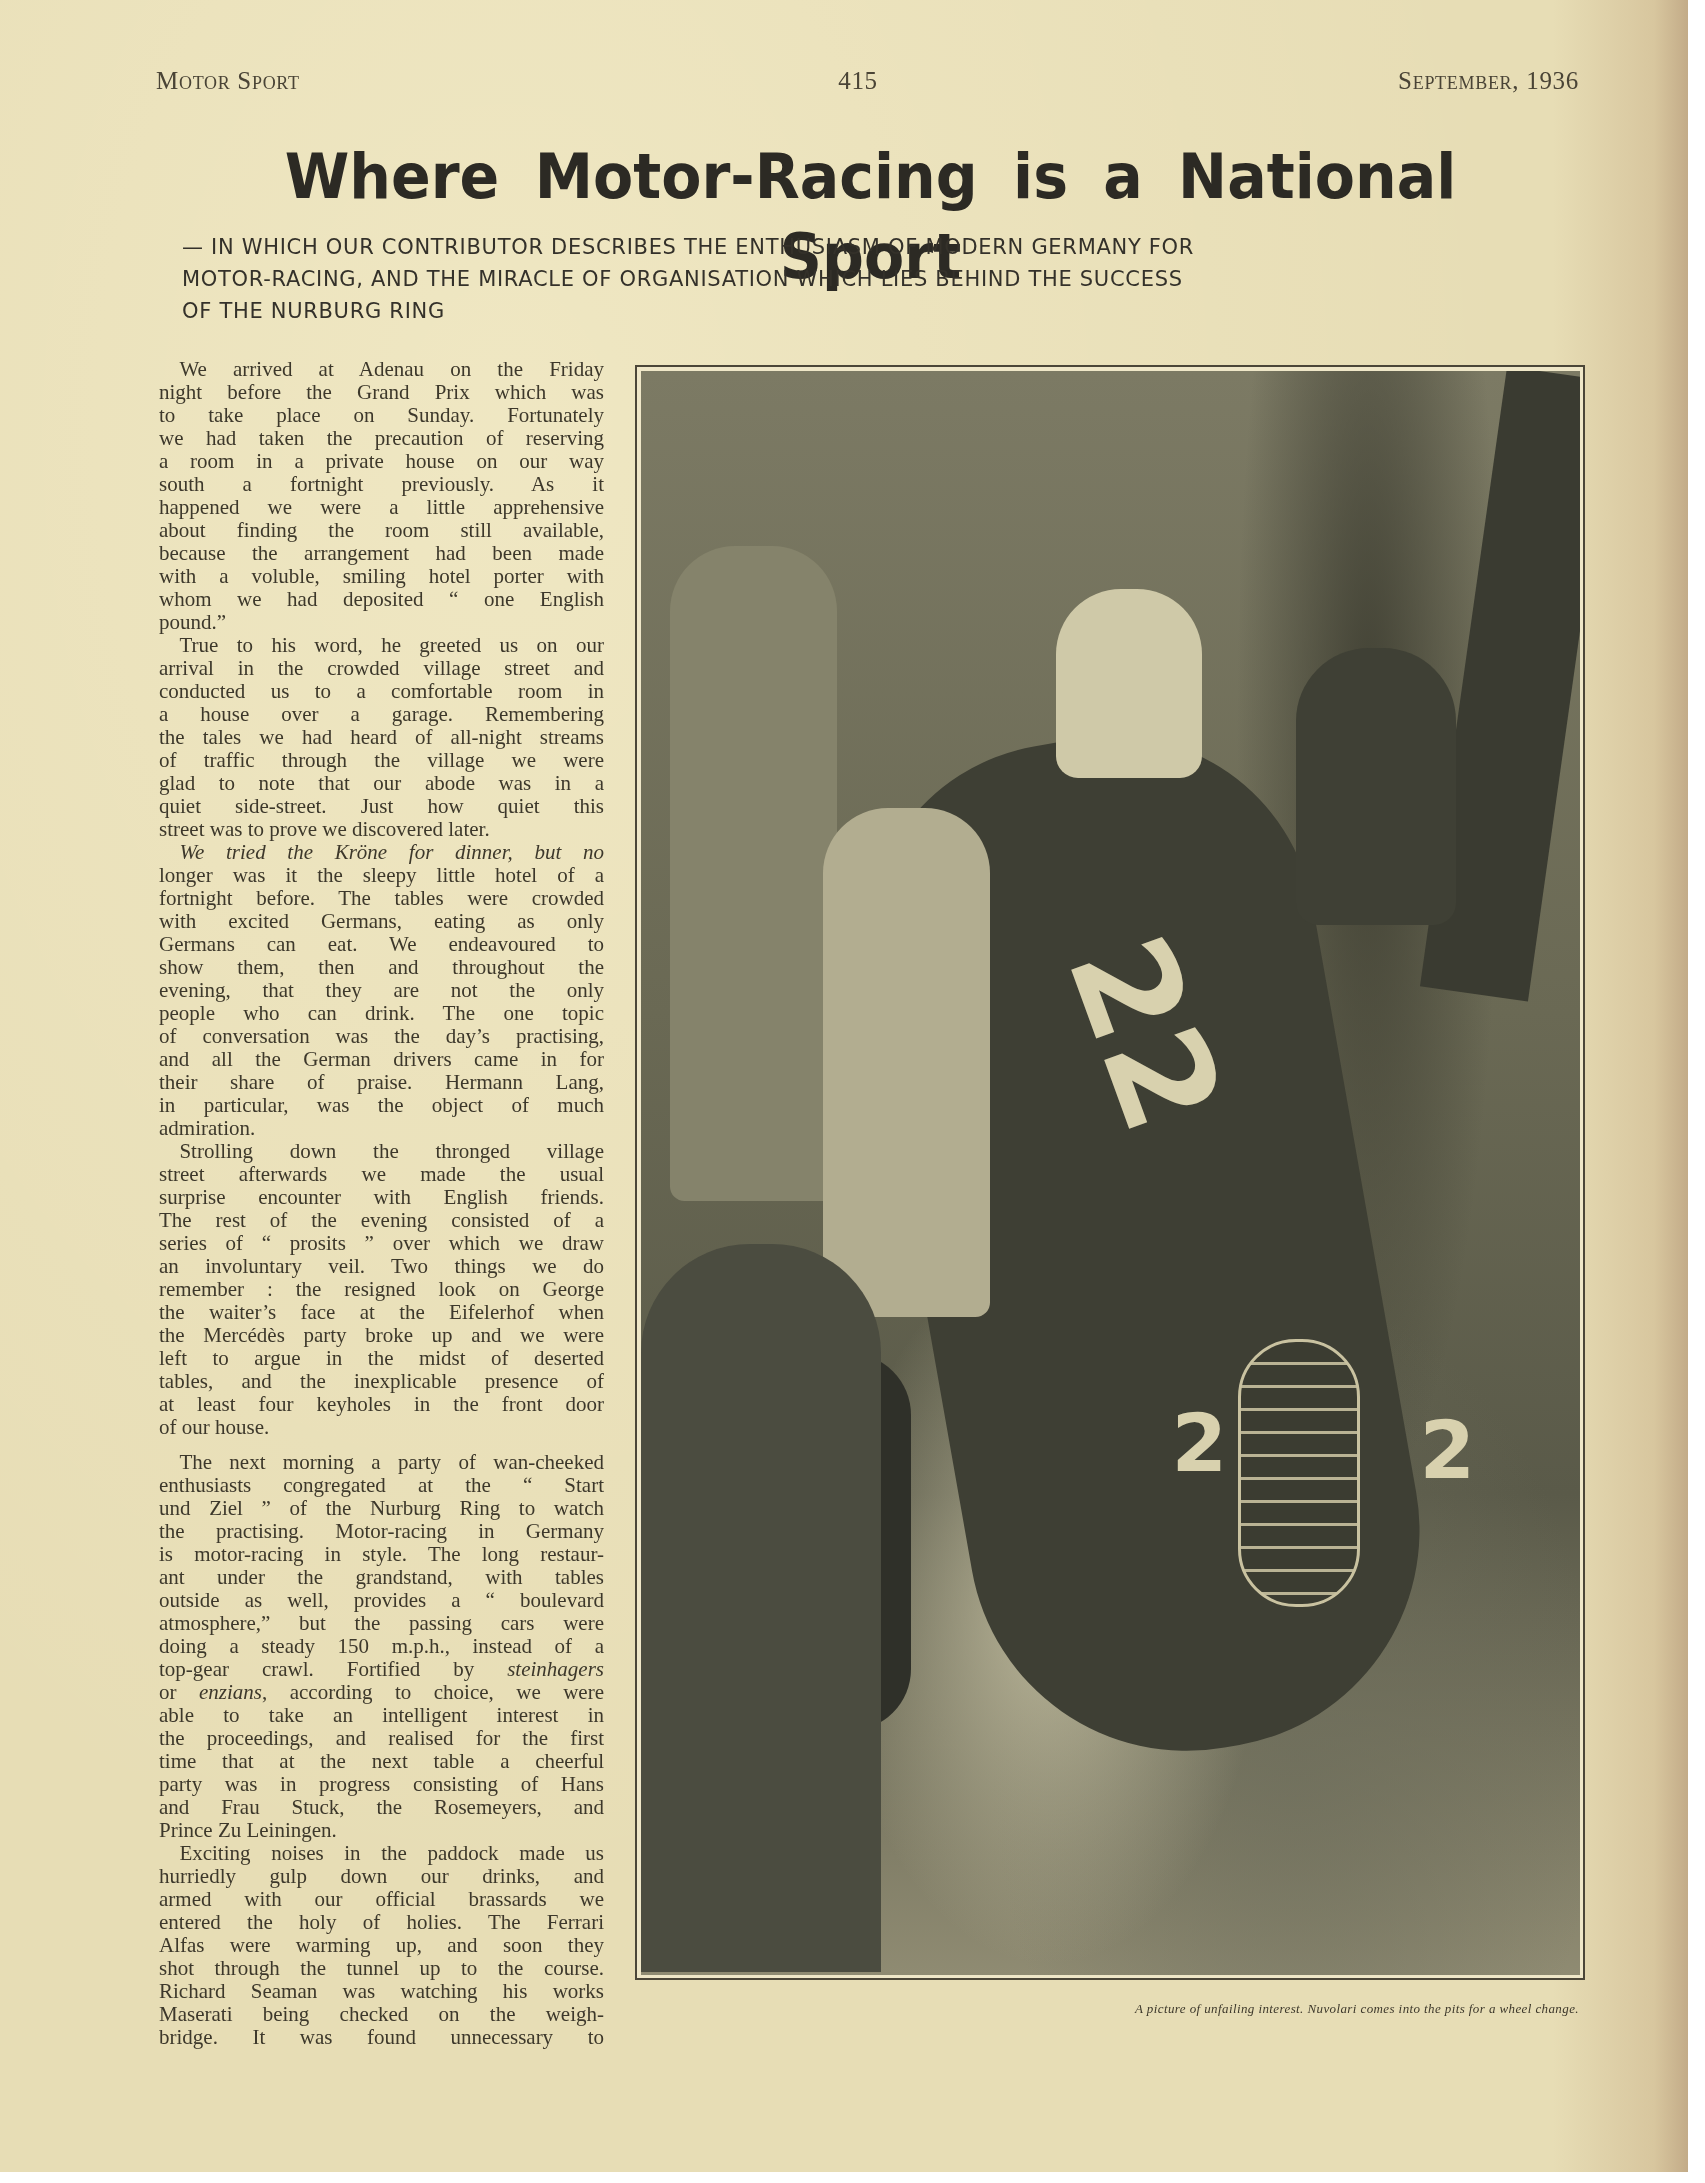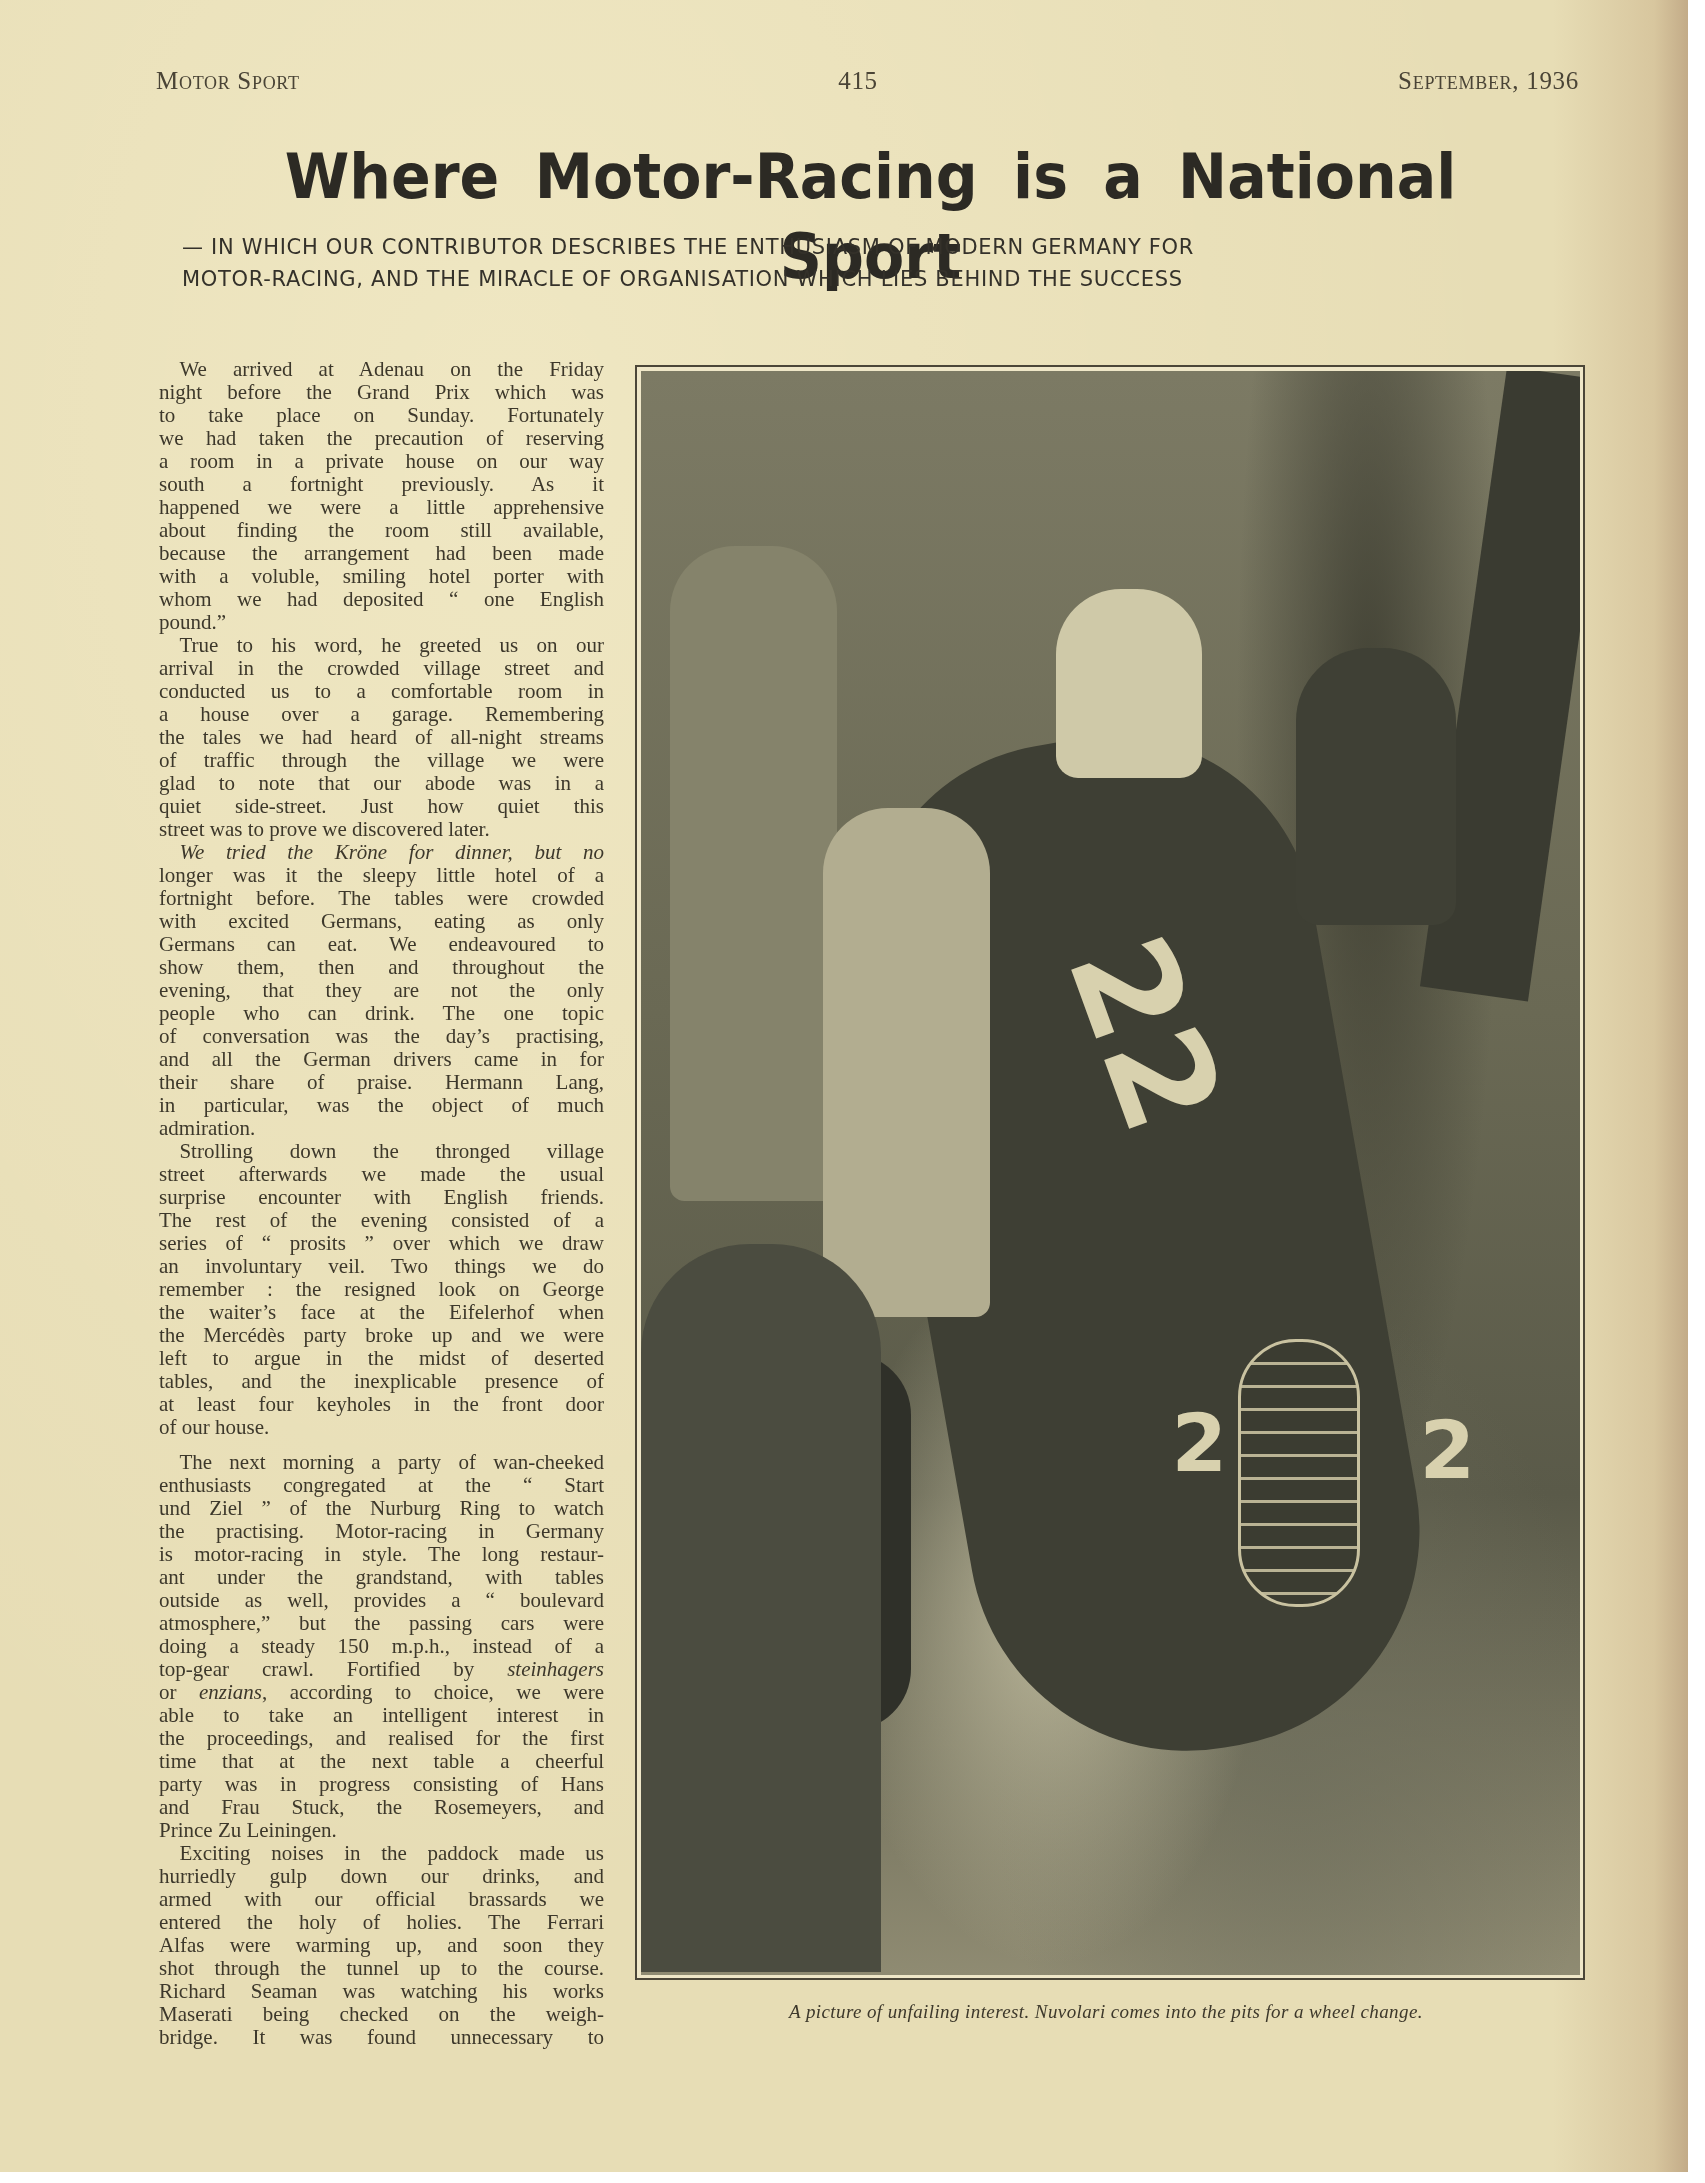--- a/index.html
+++ b/index.html
@@ -107,40 +107,41 @@
     background: #4b4c40; border-radius: 109px 109px 0 0;
   }
   .photo .post {
     left: 822px; top: 0px; width: 109px; height: 626px;
     background: #3a3b31; transform: rotate(8deg);
   }
 
   .caption {
     position: absolute; top: 2001px; left: 633px; width: 946px;
     font-family: "Liberation Serif", "DejaVu Serif", serif;
-    font-style: italic; font-size: 19px; color: #3d382b; text-align: center;
+    font-style: italic; font-size: 13px; color: #3d382b; text-align: right;
     letter-spacing: 0.4px;
   }
 </style>
 </head>
 <body>
 
 <div class="page">
 
   <div class="running-head">
     <span class="rh-left">Motor Sport</span>
     <span class="rh-center">415</span>
     <span class="rh-right">September, 1936</span>
   </div>
 
   <h1 class="title" style="margin:0;">Where Motor-Racing is a National Sport</h1>
 
   <div class="subtitle">
     <span>— IN WHICH OUR CONTRIBUTOR DESCRIBES THE ENTHUSIASM OF MODERN GERMANY FOR</span>
     <span>MOTOR-RACING, AND THE MIRACLE OF ORGANISATION WHICH LIES BEHIND THE SUCCESS</span>
+    <span>OF THE NURBURG RING</span>
   </div>
 
   <div class="col-left" id="col-left">
       <span class="line" style="padding-left: 20.4px;">We arrived at Adenau on the Friday</span>
       <span class="line">night before the Grand Prix which was</span>
       <span class="line">to take place on Sunday.   Fortunately</span>
       <span class="line">we had taken the precaution of reserving</span>
       <span class="line">a room in a private house on our way</span>
       <span class="line">south a fortnight previously.   As it</span>
       <span class="line">happened we were a little apprehensive</span>

